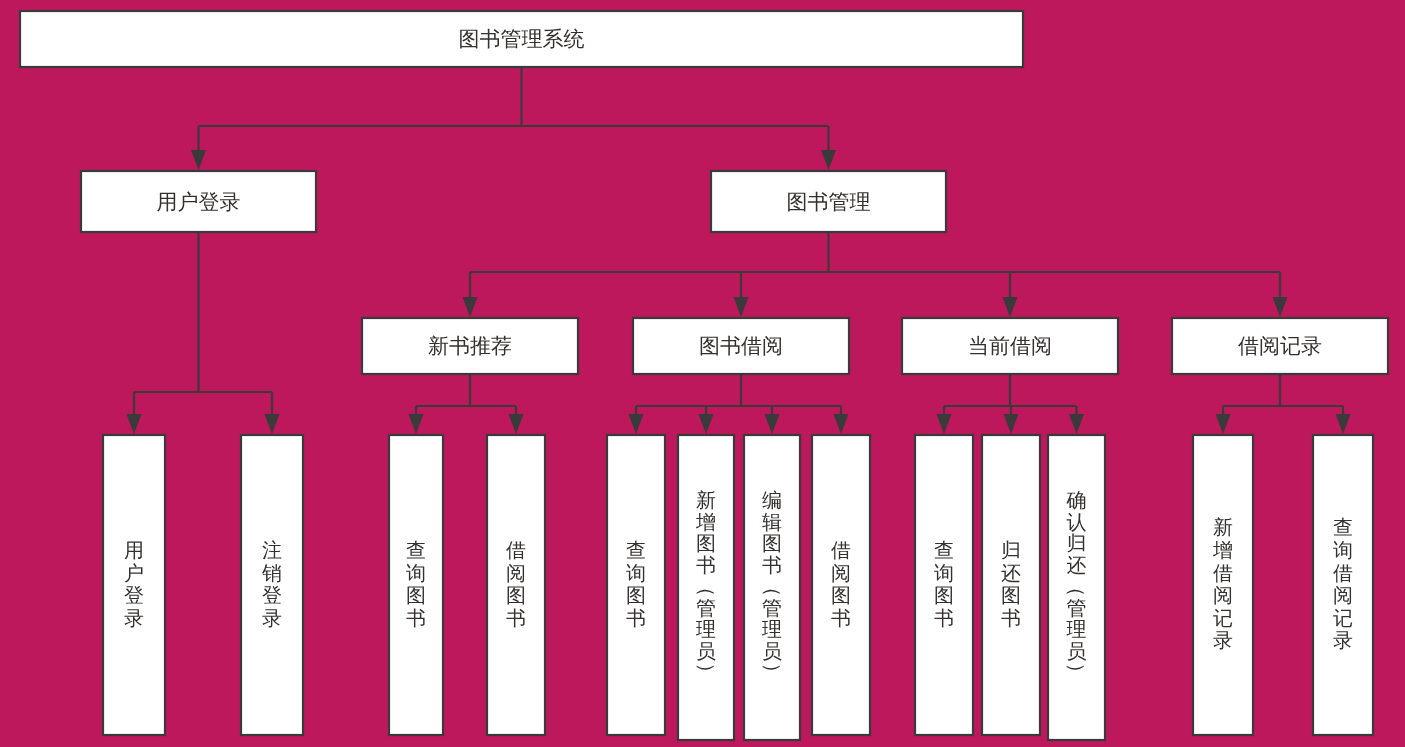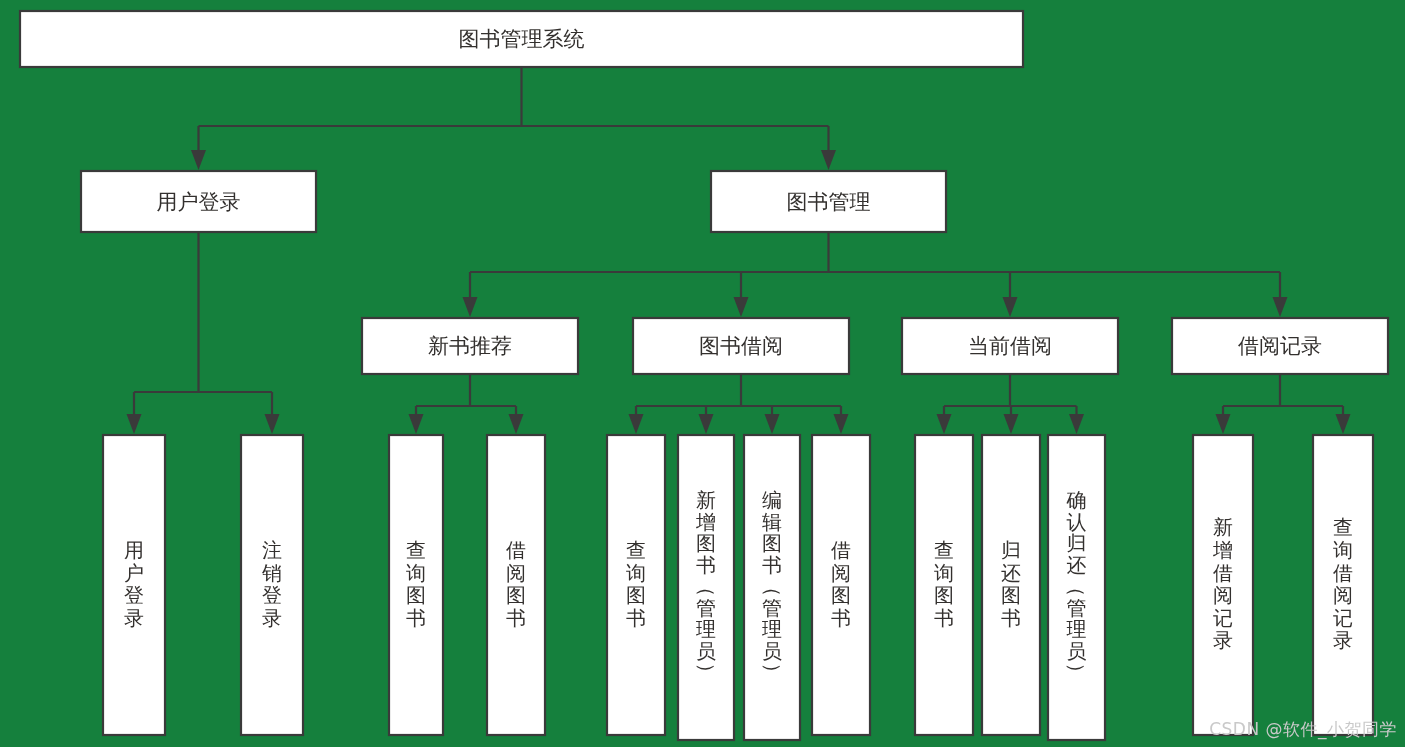--- a/index.html
+++ b/index.html
@@ -10,21 +10,21 @@
   body {
     width: 1405px;
     height: 747px;
     overflow: hidden;
     font-family: "DejaVu Sans", "Liberation Sans", sans-serif;
   }
   #diagram-root {
     position: relative;
     width: 1405px;
     height: 747px;
-    background: #15803d;
+    background: #be185d;
   }
   svg#tree-svg {
     position: absolute;
     left: 0;
     top: 0;
     width: 1405px;
     height: 747px;
   }
   .node-box {
     fill: #ffffff;
@@ -245,14 +245,13 @@
         <g>
           <text class="node-label-v" x="1343" y="534.4000000000001" font-size="20">查</text>
           <text class="node-label-v" x="1343" y="557.0000000000001" font-size="20">询</text>
           <text class="node-label-v" x="1343" y="579.6000000000001" font-size="20">借</text>
           <text class="node-label-v" x="1343" y="602.2" font-size="20">阅</text>
           <text class="node-label-v" x="1343" y="624.8000000000001" font-size="20">记</text>
           <text class="node-label-v" x="1343" y="647.4000000000001" font-size="20">录</text>
         </g>
       </g>
   </svg>
-  <div class="watermark">CSDN @软件_小贺同学</div>
 </div>
 
 </body></html>

